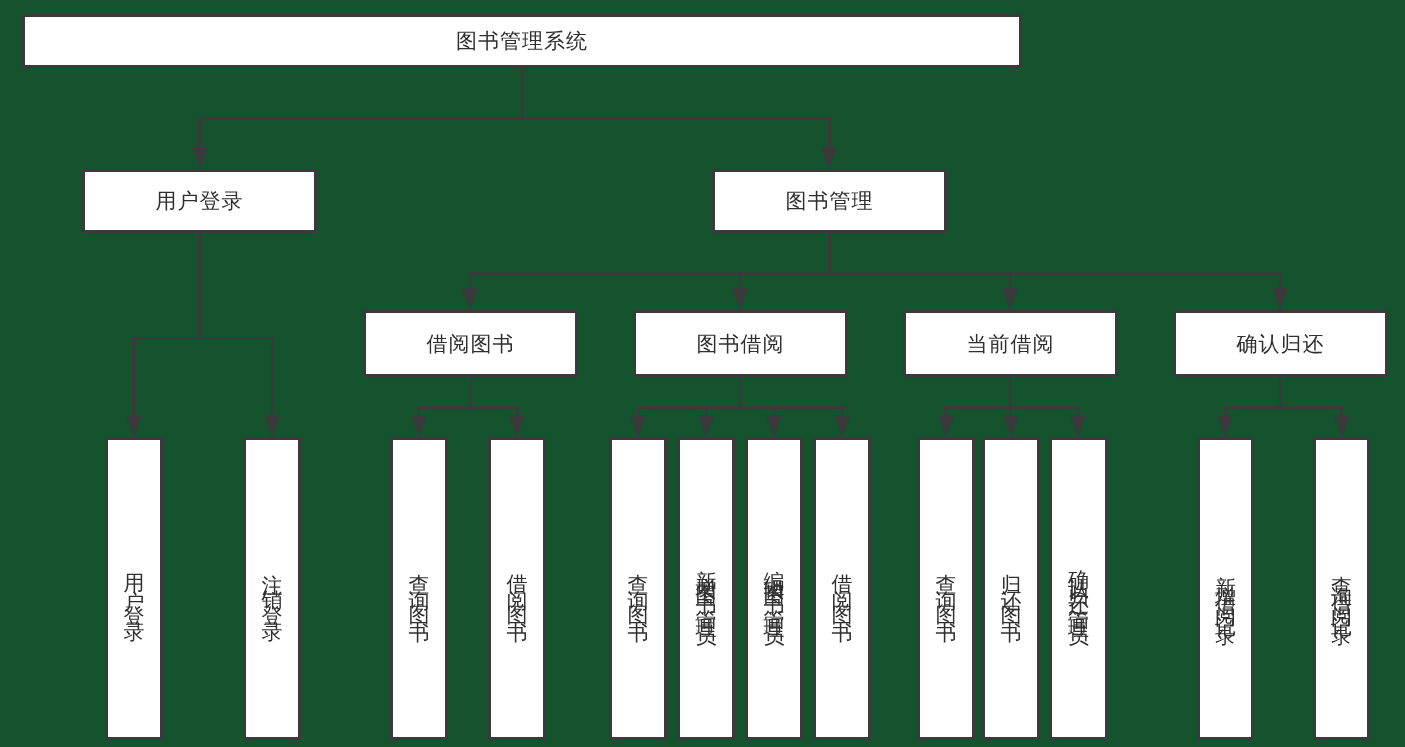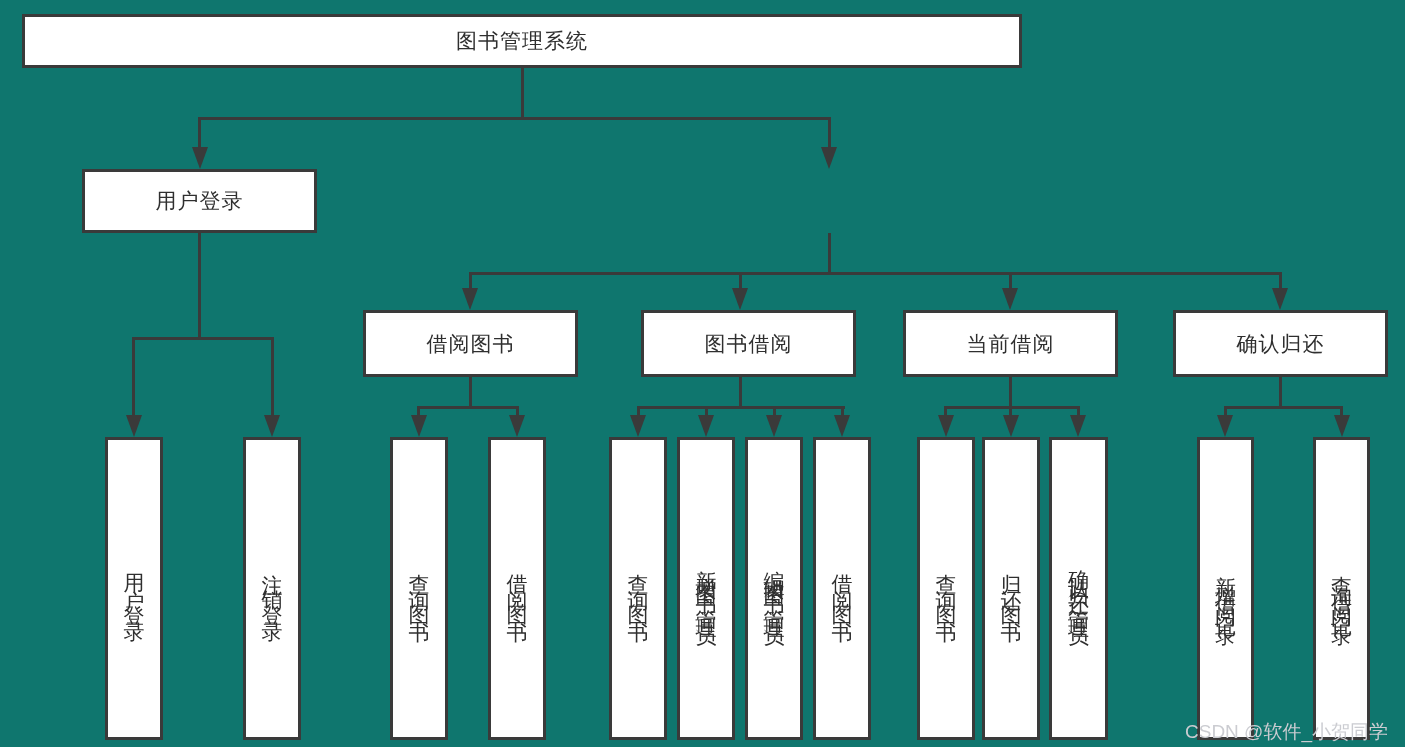--- a/index.html
+++ b/index.html
@@ -1,19 +1,19 @@
 <!DOCTYPE html>
 <html><head>
 <meta charset="utf-8">
 <style>
   html,body{margin:0;padding:0;background:#ffffff;}
   .canvas{
     position:relative;
     width:1405px;height:747px;
-    background:#0f766e;
+    background:#14532d;
     font-family:"Liberation Sans", sans-serif;
     overflow:hidden;
     text-align:center;
   }
   .box{
     position:absolute;
     box-sizing:border-box;
     border:3px solid #3a3a3a;
     background:#ffffff;
     display:flex;
@@ -65,20 +65,23 @@
   <i class="ln" style="left:521px;top:68px;width:3px;height:52px;"></i>
   <i class="ln" style="left:198px;top:117px;width:633px;height:3px;"></i>
   <i class="ln" style="left:198px;top:117px;width:3px;height:32px;"></i>
   <i class="ar" style="left:192px;top:147px;"></i>
   <i class="ln" style="left:828px;top:117px;width:3px;height:32px;"></i>
   <i class="ar" style="left:821px;top:147px;"></i>
 
   <div class="box" style="left:82px;top:169px;width:235px;height:64px;">
     <span>用户登录</span>
   </div>
+  <div class="box" style="left:712px;top:169px;width:235px;height:64px;">
+    <span>图书管理</span>
+  </div>
 
   <i class="ln" style="left:198px;top:233px;width:3px;height:107px;"></i>
   <i class="ln" style="left:132px;top:337px;width:142px;height:3px;"></i>
   <i class="ln" style="left:132px;top:337px;width:3px;height:80px;"></i>
   <i class="ar" style="left:126px;top:415px;"></i>
   <i class="ln" style="left:271px;top:337px;width:3px;height:80px;"></i>
   <i class="ar" style="left:264px;top:415px;"></i>
 
   <i class="ln" style="left:828px;top:233px;width:3px;height:42px;"></i>
   <i class="ln" style="left:469px;top:272px;width:813px;height:3px;"></i>
@@ -87,21 +90,21 @@
   <i class="ln" style="left:739px;top:272px;width:3px;height:18px;"></i>
   <i class="ar" style="left:732px;top:288px;"></i>
   <i class="ln" style="left:1009px;top:272px;width:3px;height:18px;"></i>
   <i class="ar" style="left:1002px;top:288px;"></i>
   <i class="ln" style="left:1279px;top:272px;width:3px;height:18px;"></i>
   <i class="ar" style="left:1272px;top:288px;"></i>
 
   <div class="box" style="left:363px;top:310px;width:215px;height:67px;">
     <span>借阅图书</span>
   </div>
-  <div class="box" style="left:633px;top:310px;width:215px;height:67px;margin-left:8px;">
+  <div class="box" style="left:633px;top:310px;width:215px;height:67px;">
     <span>图书借阅</span>
   </div>
   <div class="box" style="left:903px;top:310px;width:215px;height:67px;">
     <span>当前借阅</span>
   </div>
   <div class="box" style="left:1173px;top:310px;width:215px;height:67px;">
     <span>确认归还</span>
   </div>
 
   <i class="ln" style="left:469px;top:377px;width:3px;height:32px;"></i>
@@ -175,15 +178,14 @@
     <span class="vtext">确认归还（管理员）</span>
   </div>
 
   <div class="box vbox v6" style="left:1197px;top:437px;width:57px;height:303px;">
     <span class="vtext">新增借阅记录</span>
   </div>
   <div class="box vbox v6" style="left:1313px;top:437px;width:57px;height:303px;">
     <span class="vtext">查询借阅记录</span>
   </div>
 
-  <div class="watermark">CSDN @软件_小贺同学</div>
 
 </div>
 
 </body></html>

